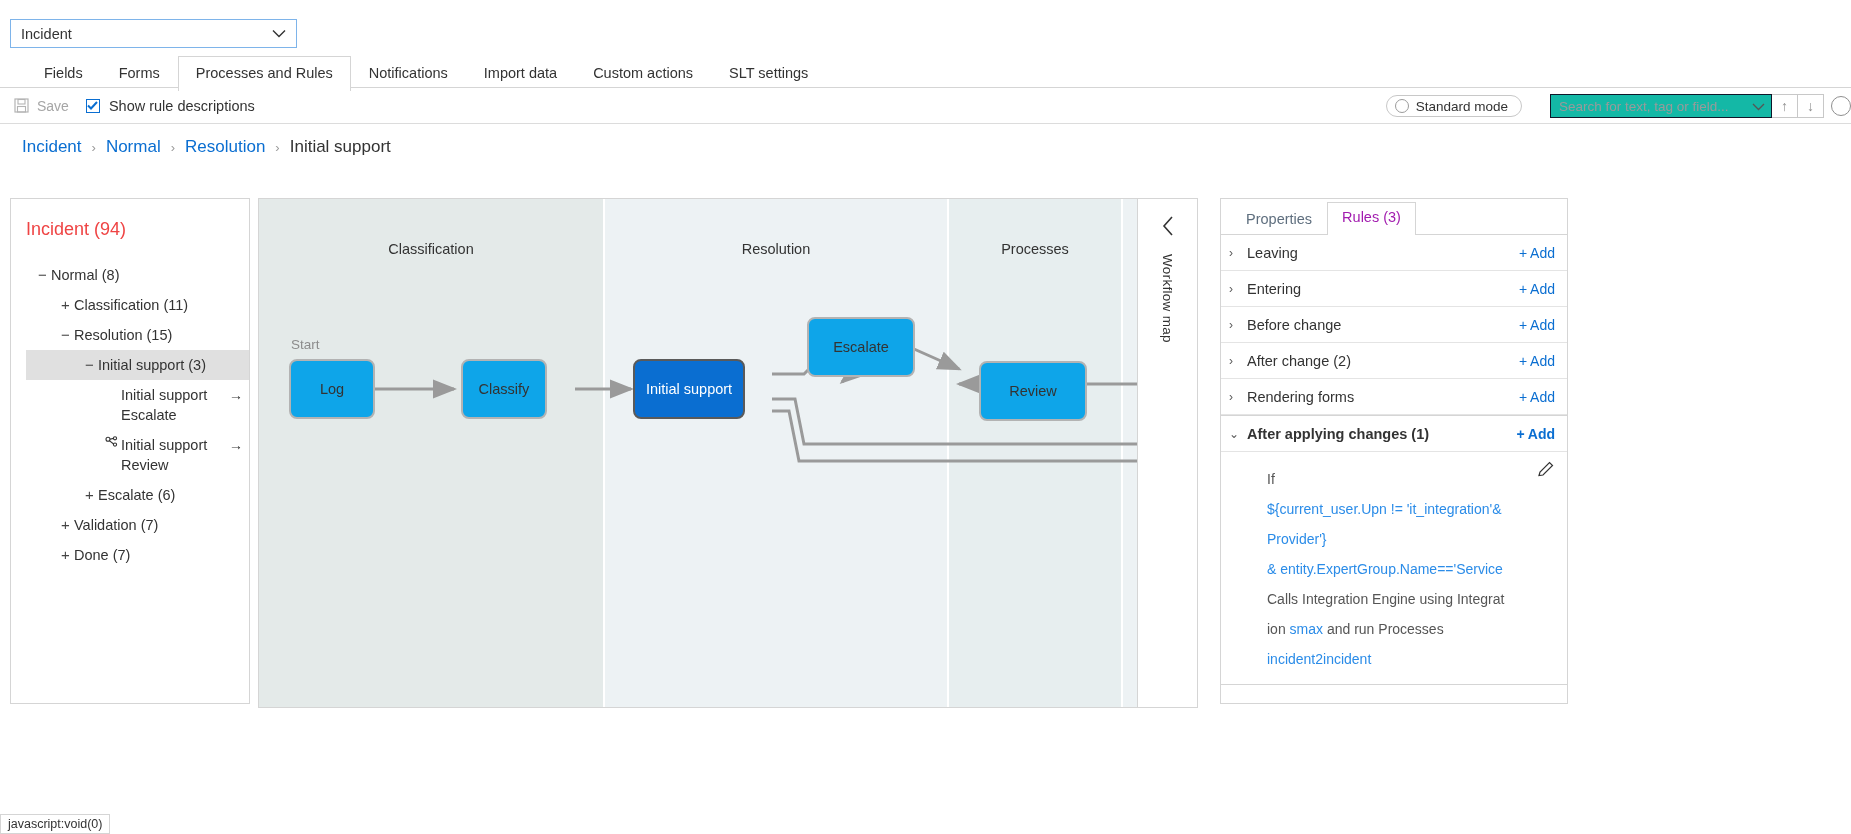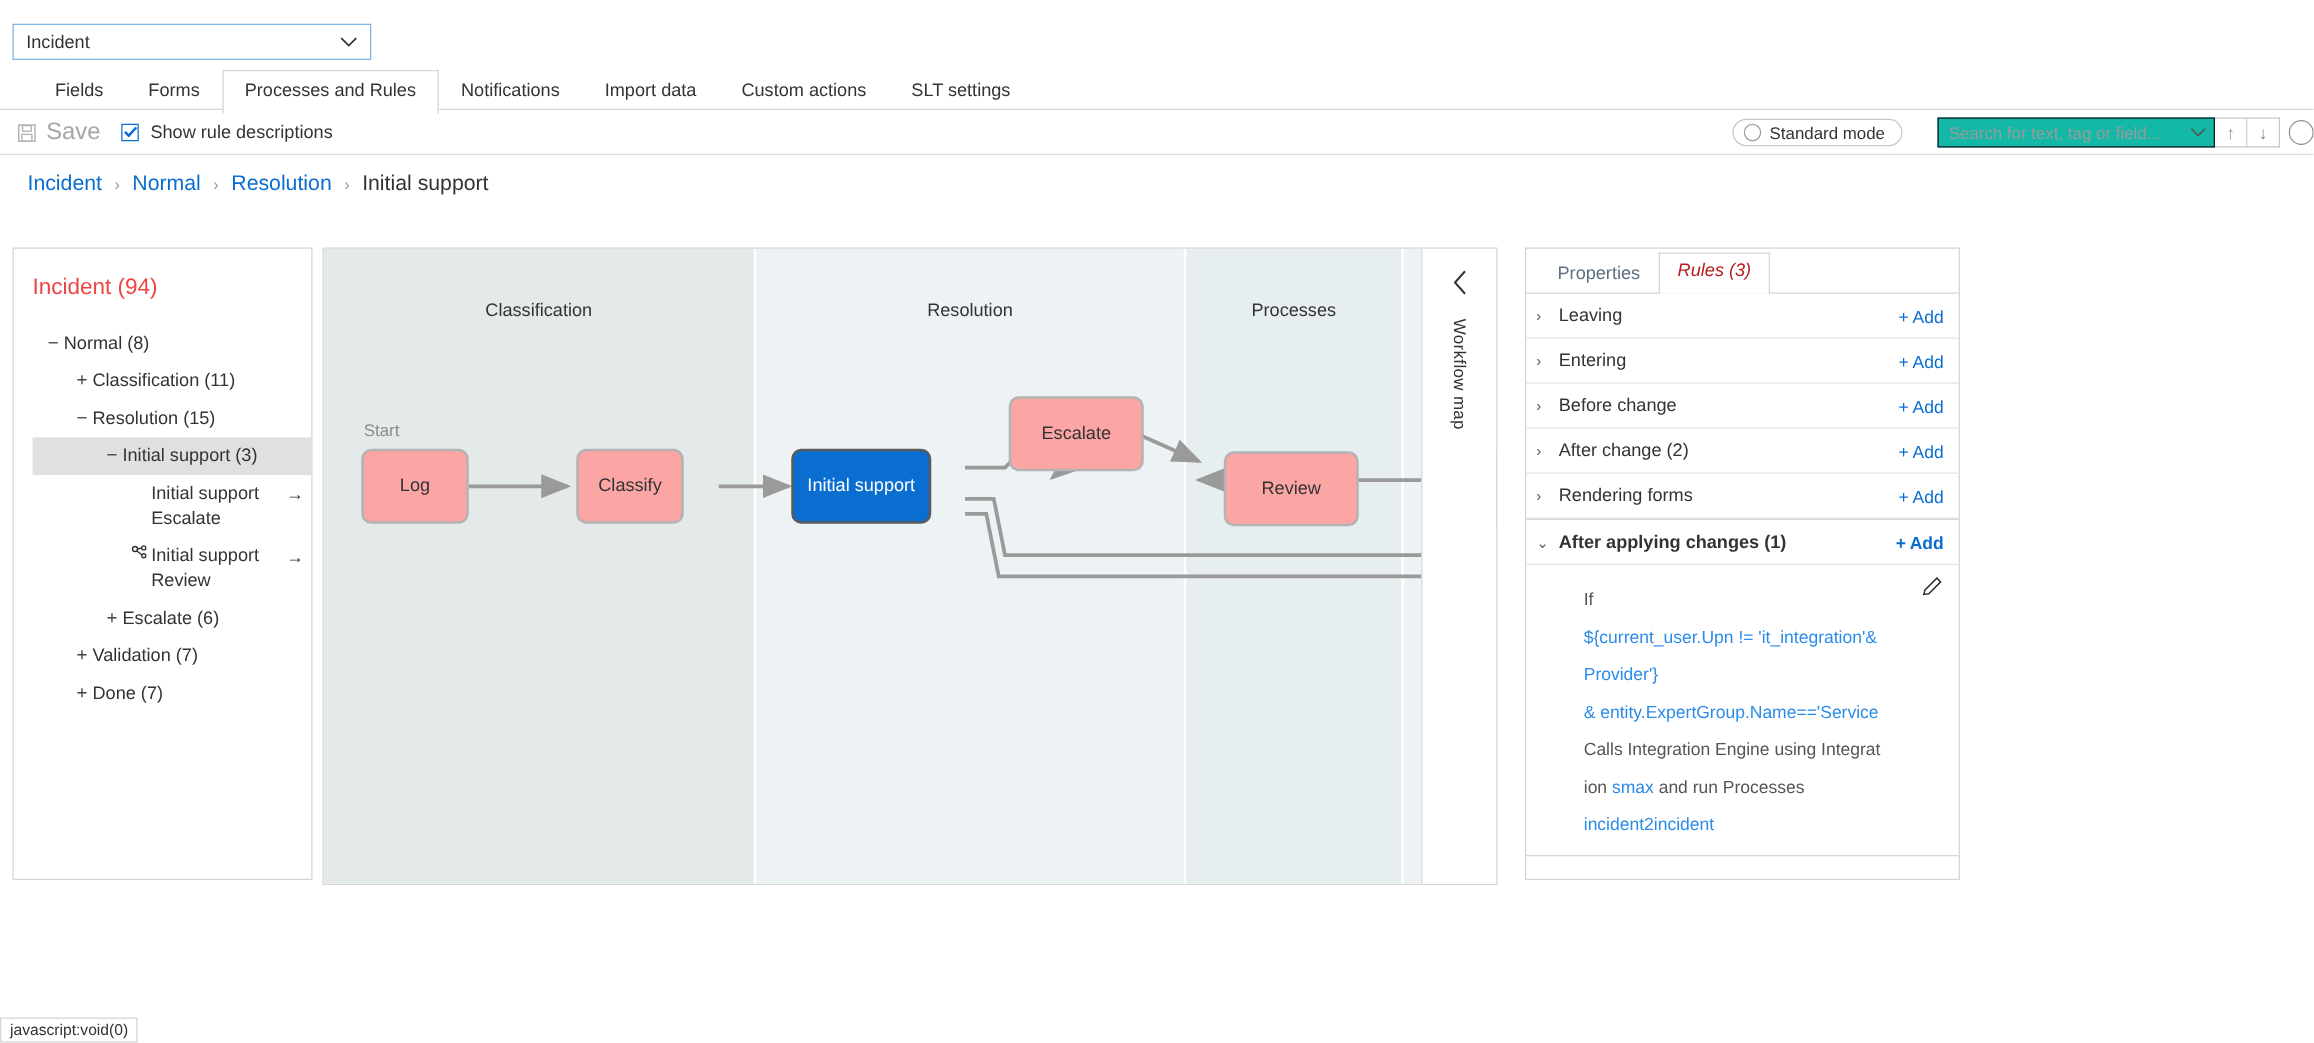--- a/index.html
+++ b/index.html
@@ -50,21 +50,21 @@
 
   
   .toolbar {
     position: relative; height: 36px;
     border-bottom: 1px solid #dcdcdc;
     display: flex; align-items: center;
     padding-left: 14px;
   }
   .tb-save {
     display: flex; align-items: center; gap: 8px;
-    color: #a6a6a6; font-size: 19px; cursor: default;
+    color: #a6a6a6; font-size: 14px; cursor: default;
   }
   .save-icon { width: 15px; height: 15px; }
   .tb-check {
     display: flex; align-items: center; gap: 9px;
     margin-left: 17px; font-size: 14.5px; color: #333;
     cursor: pointer;
   }
   .cb {
     width: 14px; height: 14px;
     border: 1px solid #0a6ed1;
@@ -169,21 +169,21 @@
   .lane {
     position: absolute; top: 0; bottom: 0;
   }
   .lane-title {
     position: absolute; top: 42px; width: 100%;
     text-align: center; font-size: 14.5px; color: #333;
   }
   .node {
     position: absolute;
     border: 2px solid #b3b3b3; border-radius: 8px;
-    background: #fca5a5;
+    background: #0ea5e9;
     display: flex; align-items: center; justify-content: center;
     font-size: 14.5px; color: #333;
     cursor: pointer;
   }
   .node.selected {
     background: #0a6ed1; color: #fff; border-color: #5a5a5a;
   }
   .start-label {
     position: absolute; font-size: 13.5px; color: #8c8c8c;
   }
@@ -218,24 +218,23 @@
     height: 36px; padding-left: 10px;
     border-bottom: 1px solid #d5d5d5;
   }
   .ptab {
     font-size: 14.5px; color: #5e6e7e;
     padding: 6px 14px 8px;
     border: 1px solid transparent; border-bottom: none;
     position: relative; top: 1px; cursor: pointer;
   }
   .ptab.active {
-    color: #b91c1c; background: #fff;
+    color: #a21caf; background: #fff;
     border-color: #d5d5d5;
     padding-bottom: 10px;
-    font-style: italic;
   }
   .rule-row {
     display: flex; align-items: center;
     height: 36px; padding: 0 12px 0 8px;
     border-bottom: 1px solid #e4e4e4;
     font-size: 14.5px; color: #333;
     cursor: pointer;
   }
   .rule-row .chev { width: 18px; color: #5a5a5a; font-size: 12px; }
   .rule-row .rname { flex: 1; }

